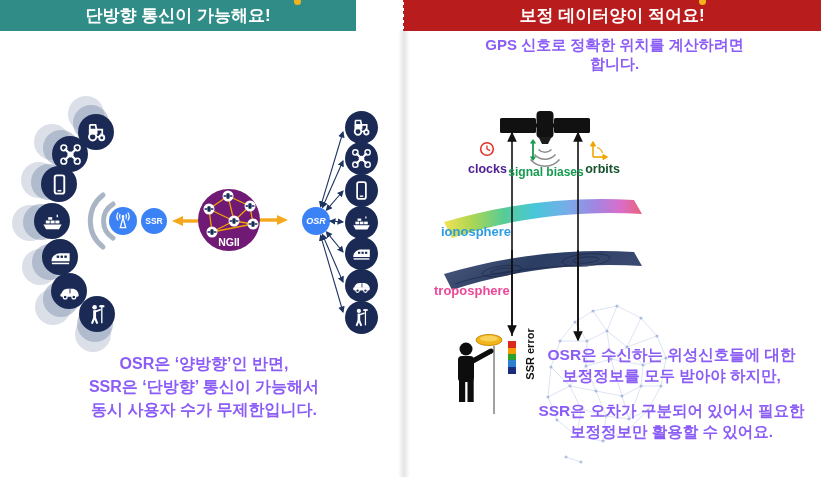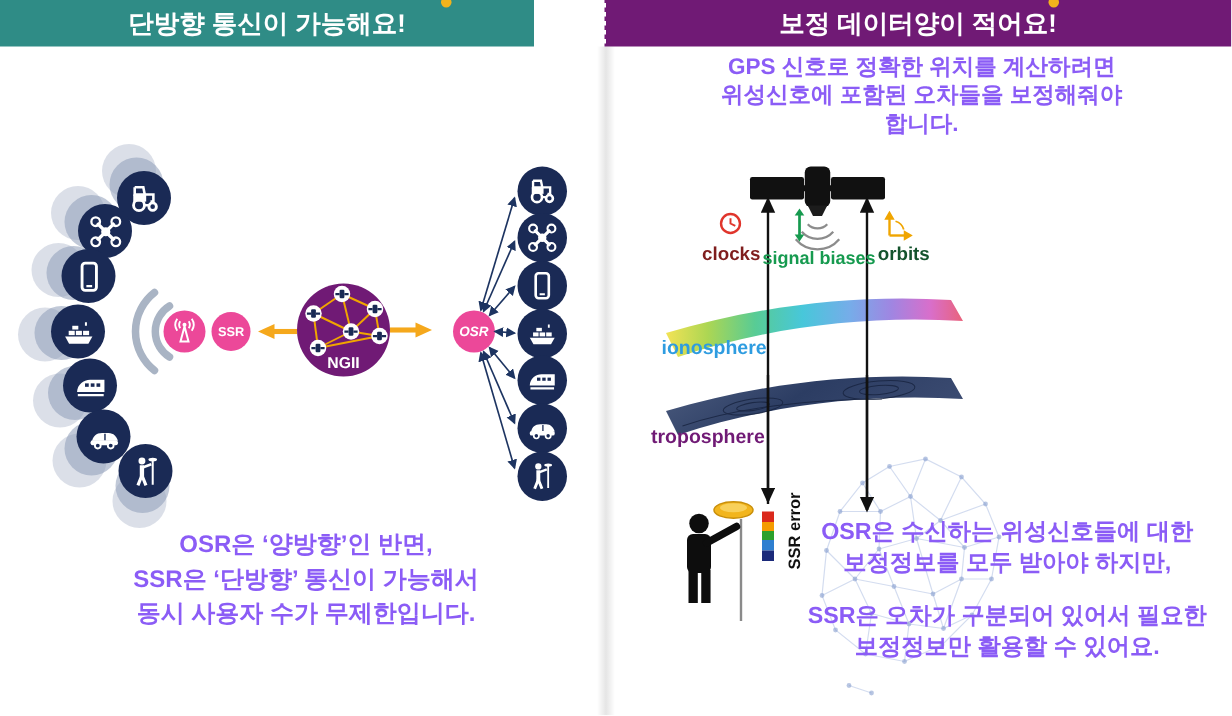--- a/index.html
+++ b/index.html
@@ -5,59 +5,59 @@
   html,body{margin:0;padding:0;background:#fff;}
   #stage{
     position:relative;width:821px;height:477px;overflow:hidden;
     background:#fff;
     font-family:"Liberation Sans","DejaVu Sans",sans-serif;
   }
   
   .hdr{position:absolute;top:0;height:31px;display:flex;align-items:center;justify-content:center;
        color:#fff;font-size:17px;font-weight:600;letter-spacing:0;}
   #hdr-left{left:0;width:356px;background:#2f8c86;}
-  #hdr-right{left:403px;width:418px;background:#701a75;justify-content:center;}
+  #hdr-right{left:403px;width:418px;background:#b91c1c;justify-content:center;}
   .hdr-dot{position:absolute;top:-2px;width:7px;height:7px;border-radius:50%;background:#f2b31c;}
   #hdr-dots-divider{position:absolute;left:401px;top:2px;height:27px;border-left:3px dotted #ffffff;}
   #panel-divider{position:absolute;left:398px;top:31px;width:12px;height:446px;
       background:linear-gradient(to right,rgba(0,0,0,0),rgba(0,0,0,0.10) 50%,rgba(0,0,0,0));}
   
   .dev{position:absolute;width:36px;height:36px;}
   .dev .sh{position:absolute;inset:0;border-radius:50%;background:#8e9db8;}
   .dev .s1{transform:translate(var(--sx),var(--sy));opacity:.55;}
   .dev .s2{transform:translate(calc(var(--sx)*2),calc(var(--sy)*2));opacity:.32;}
   .dev .circ{position:absolute;inset:0;border-radius:50%;background:#1a2a55;
       display:flex;align-items:center;justify-content:center;}
   .dev svg{width:23px;height:23px;display:block;}
   .dev.small{width:33px;height:33px;}
   .dev.small svg{width:21px;height:21px;}
   
-  .node-circle{position:absolute;border-radius:50%;background:#ec4899;color:#fff;
+  .node-circle{position:absolute;border-radius:50%;background:#3b82f6;color:#fff;
       display:flex;align-items:center;justify-content:center;font-weight:700;}
   #ssr-node{left:141px;top:208px;width:26px;height:26px;font-size:8.5px;}
   #osr-node{left:302px;top:207px;width:28px;height:28px;font-size:9px;font-style:italic;}
   #antenna-node{left:109px;top:207px;width:28px;height:28px;}
   #antenna-node svg{width:20px;height:20px;}
   #ngii-node{position:absolute;left:198px;top:189px;width:62px;height:62px;border-radius:50%;background:#701a75;}
   #ngii-label{position:absolute;left:0;right:0;bottom:3px;text-align:center;color:#fff;
       font-size:10.5px;font-weight:700;}
   
   .green-caption{position:absolute;text-align:center;color:#8b5cf6;font-size:16px;
       line-height:23px;font-weight:600;}
   #left-caption{left:38px;top:352px;width:332px;}
   #right-intro{left:412px;top:35px;width:405px;font-size:15px;line-height:19px;}
   #caption-osr{left:522px;top:344px;width:299px;z-index:4;font-size:15.5px;line-height:21px;}
   #caption-ssr{left:522px;top:400px;width:299px;z-index:4;font-size:15.5px;line-height:21px;}
   .err-label{position:absolute;font-size:12.5px;font-weight:700;text-align:center;z-index:3;}
-  #label-clocks{left:460px;top:162px;width:55px;color:#7f1d1d;}
+  #label-clocks{left:460px;top:162px;width:55px;color:#4c1d95;}
   #label-signal-biases{left:505px;top:165px;width:82px;color:#169a4f;font-size:12px;}
   #label-orbits{left:575px;top:162px;width:55px;color:#14532d;}
   .layer-label{position:absolute;font-size:13px;font-weight:700;z-index:3;}
   #label-ionosphere{left:441px;top:224px;color:#2e9ce0;}
-  #label-troposphere{left:434px;top:283px;color:#701a75;}
+  #label-troposphere{left:434px;top:283px;color:#ec4899;}
   #ssr-error-label{position:absolute;left:500px;top:347px;width:62px;height:14px;
       transform:rotate(-90deg);color:#111;font-size:11px;font-weight:700;text-align:center;z-index:4;}
   svg.abs{position:absolute;left:0;top:0;z-index:2;pointer-events:none;}
   #korea-net{z-index:1;}
   #hidden-defs{position:absolute;width:0;height:0;overflow:hidden;}
 </style>
 </head>
 <body>
 
 <svg id="hidden-defs" aria-hidden="true">
@@ -467,21 +467,20 @@
     </div>
 
   <div id="left-caption" class="green-caption">
     <div>OSR은 ‘양방향’인 반면,</div>
     <div>SSR은 ‘단방향’ 통신이 가능해서</div>
     <div>동시 사용자 수가 무제한입니다.</div>
   </div>
 
   <div id="right-intro" class="green-caption">
     <div>GPS 신호로 정확한 위치를 계산하려면</div>
-    <div>위성신호에 포함된 오차들을 보정해줘야</div>
     <div>합니다.</div>
   </div>
 
   <div id="label-clocks" class="err-label">clocks</div>
   <div id="label-signal-biases" class="err-label">signal biases</div>
   <div id="label-orbits" class="err-label">orbits</div>
 
   <div id="label-ionosphere" class="layer-label">ionosphere</div>
   <div id="label-troposphere" class="layer-label">troposphere</div>
 

